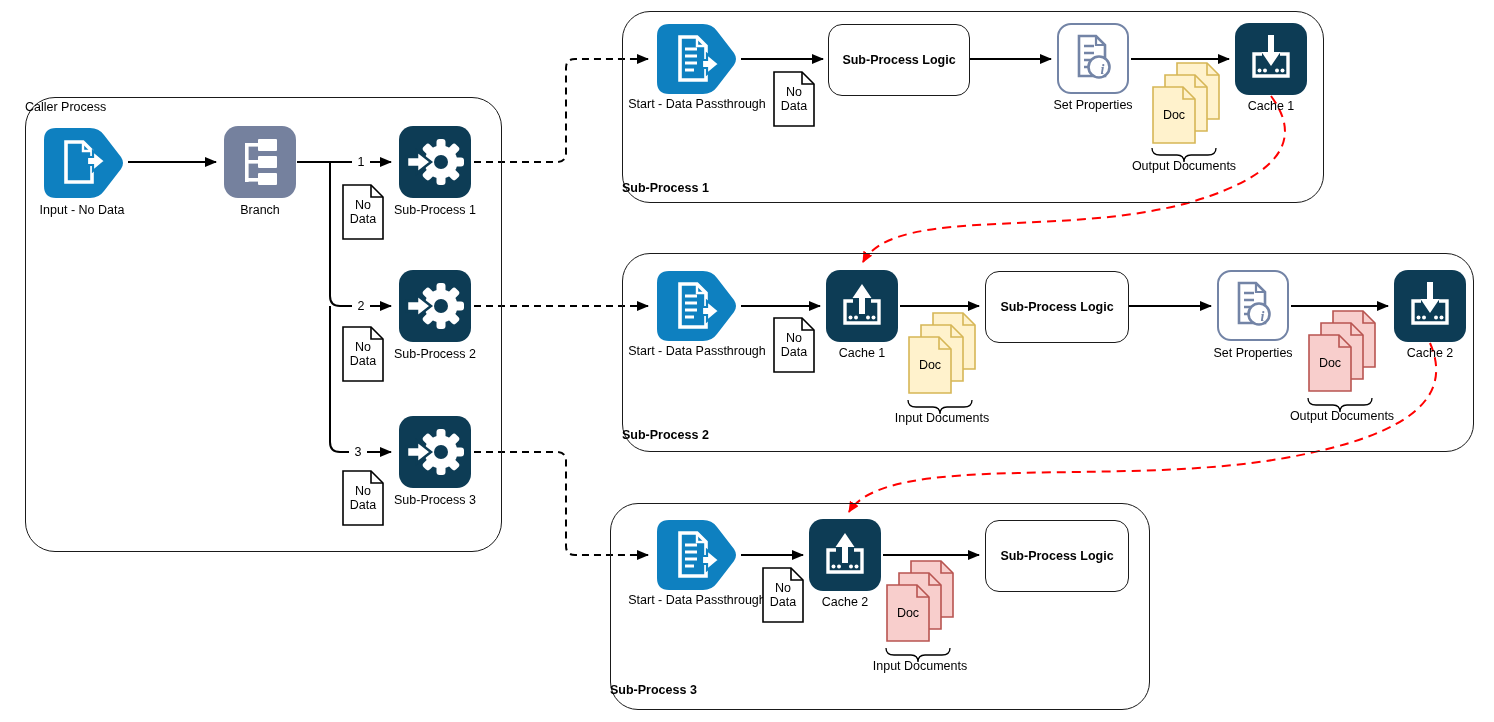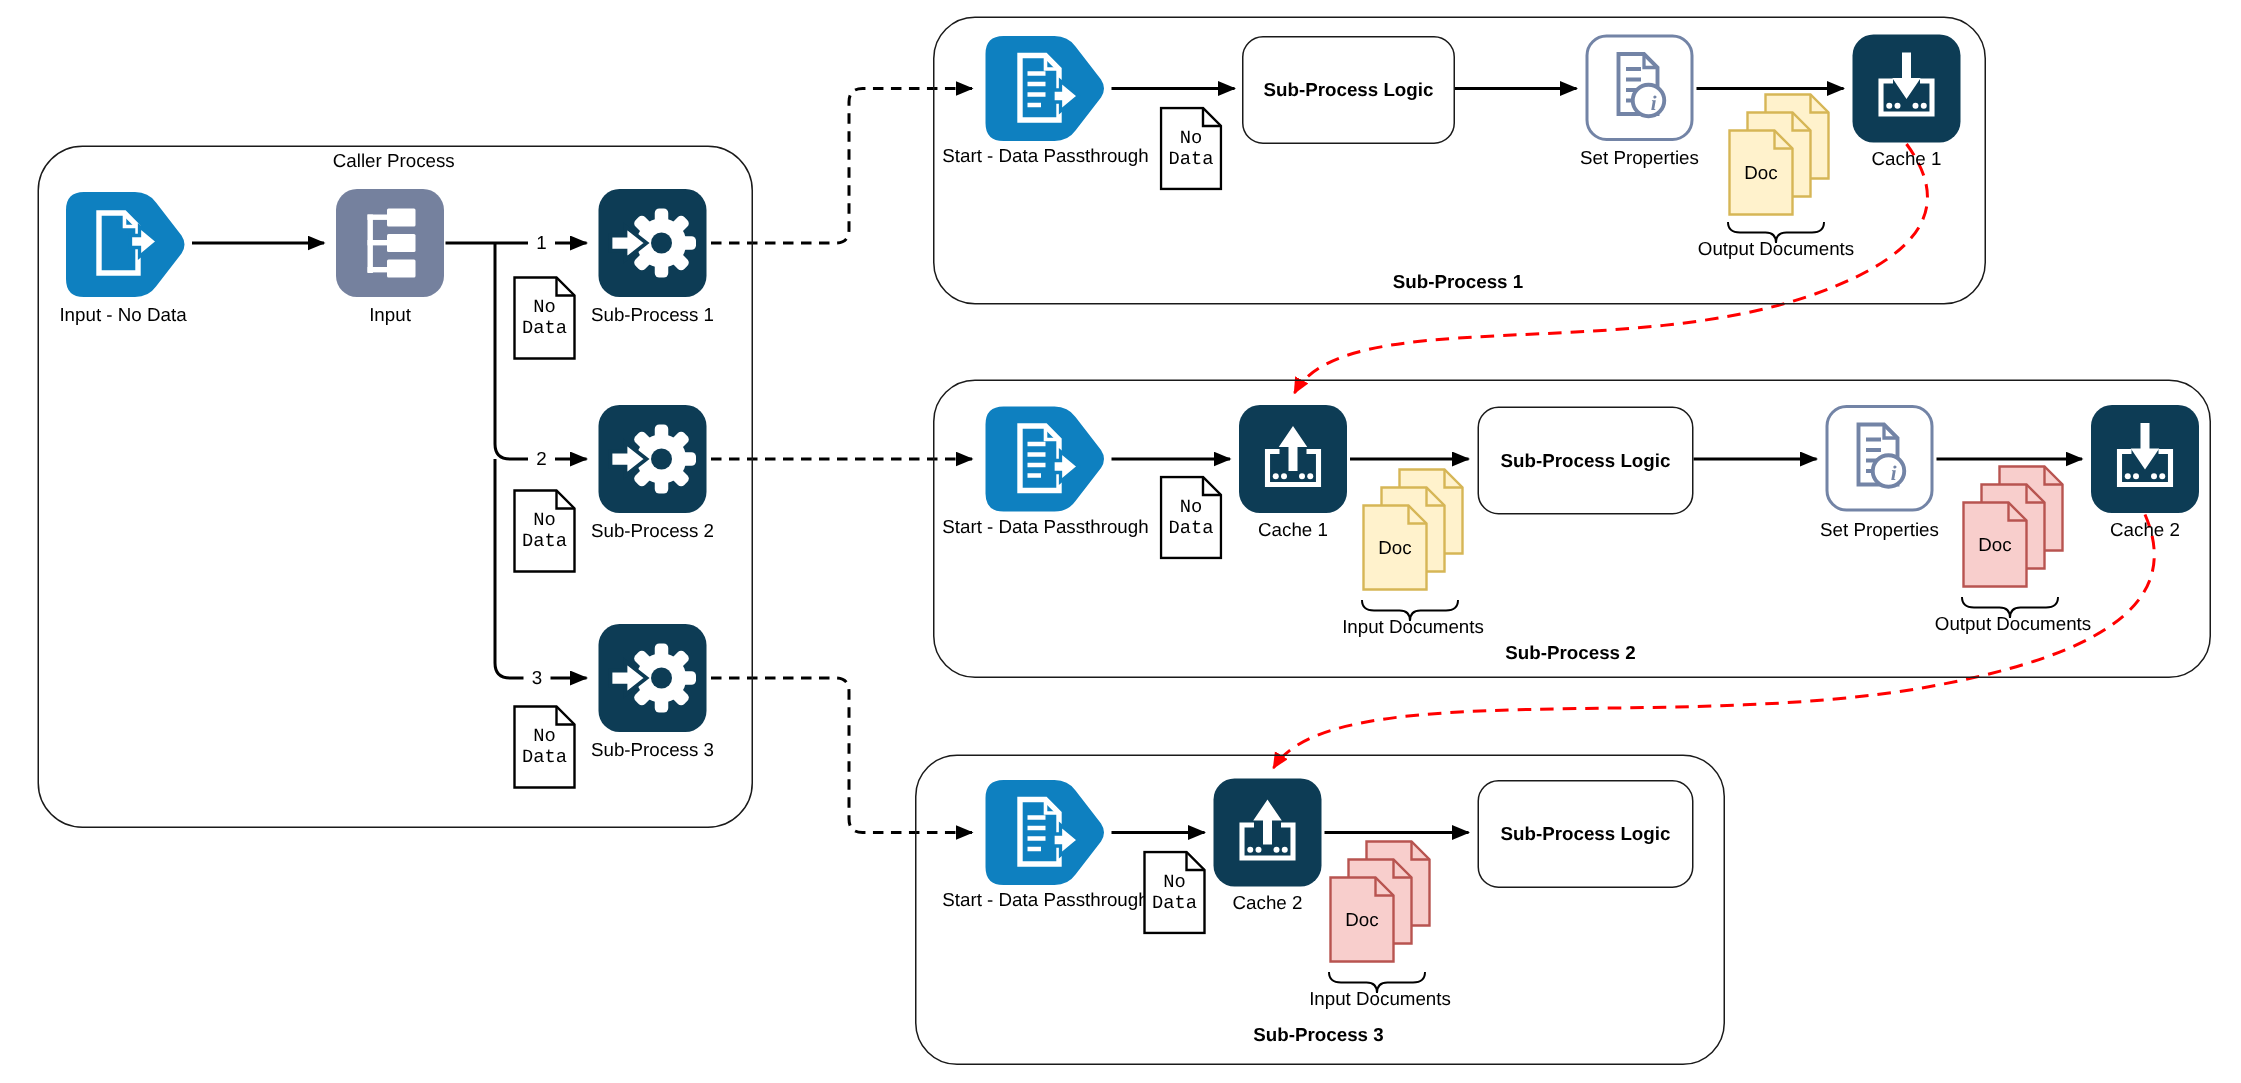--- a/index.html
+++ b/index.html
@@ -1,35 +1,35 @@
 <!DOCTYPE html>
 <html><head>
 <meta charset="utf-8">
 <style>
   html,body{margin:0;padding:0;background:#fff;}
   .canvas{position:relative;width:1494px;height:722px;background:#ffffff;overflow:hidden;
           font-family:"Liberation Sans", sans-serif;color:#000;}
   .wires{position:absolute;left:0;top:0;width:1494px;height:722px;pointer-events:none;}
   .gbox{position:absolute;border:1.6px solid #1a1a1a;border-radius:30px;background:transparent;}
-  .btitle{position:absolute;font-size:12.5px;text-align:center;}
+  .btitle{position:absolute;font-size:12.5px;text-align:left;}
   .btitle.bold{font-weight:700;}
   .node{position:absolute;}
   .sq{width:72px;height:72px;border-radius:14px;}
   .navy{background:#0D3C55;}
   .branchbg{background:#75819E;}
   .setprops{background:#fff;border:2.6px solid #7384A6;border-radius:14px;box-sizing:border-box;}
   .logic{position:absolute;background:#fff;border:1.6px solid #1a1a1a;border-radius:14px;
          display:flex;align-items:center;justify-content:center;
          font-size:12.5px;font-weight:700;text-align:center;}
   .lbl{position:absolute;font-size:12.5px;text-align:center;width:160px;line-height:1.15;}
   .num{position:absolute;font-size:12.5px;text-align:center;width:18px;background:#fff;line-height:14px;}
   .note{position:absolute;width:42px;height:56px;}
   .note svg{position:absolute;left:0;top:0;}
   .notetext{position:absolute;left:0;top:0;width:42px;height:56px;display:flex;align-items:center;
-            justify-content:center;text-align:center;font-size:12.5px;line-height:1.15;font-family:Liberation Mono, monospace;}
+            justify-content:center;text-align:center;font-size:12.5px;line-height:1.15;}
   .stack{position:absolute;width:68px;height:82px;}
   .sdoc{position:absolute;width:44px;height:58px;}
   .stack .body{stroke-width:1.6px;}
   .stack .fold{fill:none;stroke-width:1.6px;}
   .stack.yellow .body{fill:#FFF2CC;stroke:#D6B656;}
   .stack.yellow .fold{stroke:#D6B656;}
   .stack.pink .body{fill:#F8CECC;stroke:#B85450;}
   .stack.pink .fold{stroke:#B85450;}
   .doclbl{position:absolute;width:44px;height:58px;display:flex;align-items:center;
           justify-content:center;font-size:12.5px;}
@@ -116,21 +116,21 @@
         <rect x="21" y="17" width="3.6" height="39"></rect>
         <rect x="21" y="17" width="13" height="3.6"></rect>
         <rect x="21" y="34" width="13" height="3.6"></rect>
         <rect x="21" y="52" width="13" height="3.6"></rect>
         <rect x="34" y="13" width="19" height="12" rx="1"></rect>
         <rect x="34" y="30" width="19" height="12" rx="1"></rect>
         <rect x="34" y="47" width="19" height="12" rx="1"></rect>
       </g>
     </svg>
   </div>
-  <div class="lbl" style="left:180px;top:203px;">Input</div>
+  <div class="lbl" style="left:180px;top:203px;">Branch</div>
 
   <div class="node sq navy" style="left:399px;top:126px;">
     <svg width="72" height="72" viewBox="0 0 72 72">
       <g transform="translate(42,36)">
         <g fill="#fff">
           <rect x="-4.5" y="-23" width="9" height="46" rx="3"></rect>
           <rect x="-4.5" y="-23" width="9" height="46" rx="3" transform="rotate(45)"></rect>
           <rect x="-4.5" y="-23" width="9" height="46" rx="3" transform="rotate(90)"></rect>
           <rect x="-4.5" y="-23" width="9" height="46" rx="3" transform="rotate(135)"></rect>
           <circle r="16.5"></circle>

